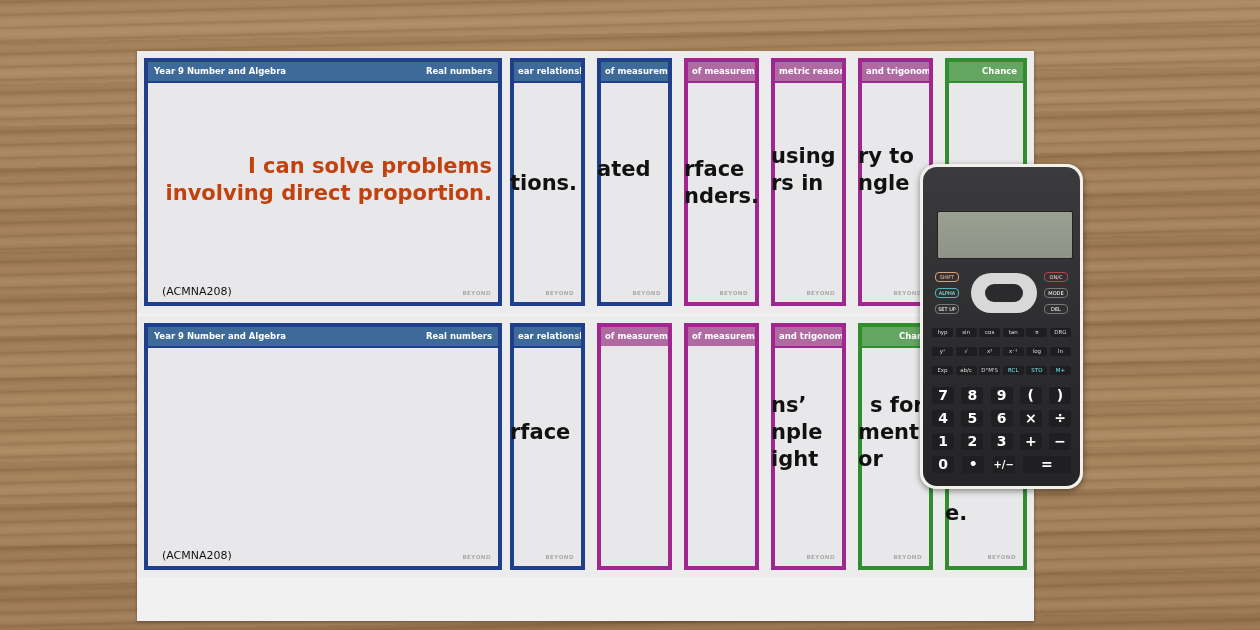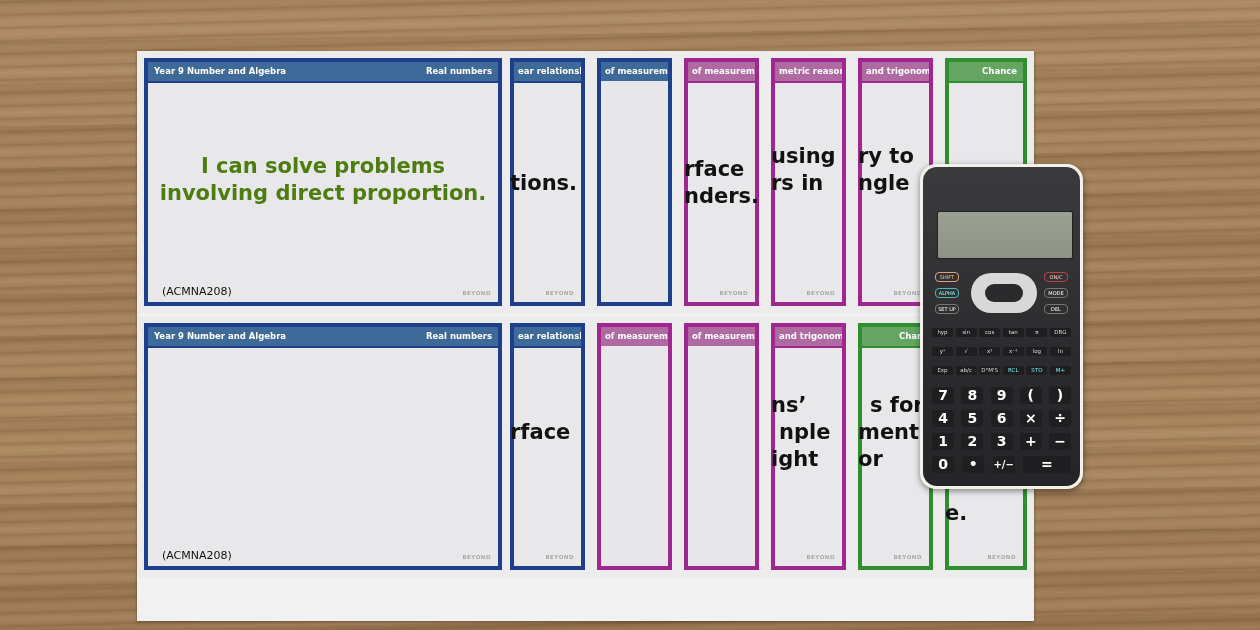--- a/index.html
+++ b/index.html
@@ -12,21 +12,21 @@
   .sheet{position:absolute;left:137px;top:51px;width:897px;height:570px;background:#f1f1f2;
     box-shadow:0 1px 3px rgba(0,0,0,0.35);}
   .card{position:absolute;background:#ececed;box-sizing:border-box;overflow:hidden;}
   .card .frame{position:absolute;left:7px;top:7px;right:7px;bottom:7px;border:4px solid var(--c);box-sizing:border-box;background:#e7e7e9;}
   .card .hdr{position:absolute;left:0;right:0;top:0;height:19px;background:var(--h);color:#fff;font-weight:bold;font-size:8.5px;
     line-height:19px;padding:0 6px;box-sizing:border-box;white-space:nowrap;overflow:hidden;}
   .card .hdr .l{float:left;}
   .card .hdr .r{float:right;}
   .card .hdr .ro{position:absolute;left:4px;}
   .card .body{position:absolute;left:0;right:0;top:19px;bottom:0;background:#e8e8ea;border-top:2px solid var(--c);}
-  .card .stmt{position:absolute;left:6px;right:6px;font-weight:bold;color:#4d7c0f;font-size:21px;line-height:27px;text-align:center;}
+  .card .stmt{position:absolute;left:6px;right:6px;font-weight:bold;color:#c2410c;font-size:21px;line-height:27px;text-align:right;}
   .card .stmt-frag{position:absolute;font-weight:bold;color:#111;font-size:21px;line-height:27px;white-space:nowrap;}
   .card .code{position:absolute;left:14px;bottom:4px;font-size:11px;color:#111;}
   .card .brand{position:absolute;right:7px;bottom:6px;font-size:5.5px;color:#aaa;letter-spacing:0.5px;font-weight:bold;}
   .blue{--c:#1f3f8c;--h:#3e6a9a;}
   .pink{--c:#a2268f;--h:#b06aa2;}
   .green{--c:#2f8f2f;--h:#64a561;}
   .calc{position:absolute;left:920px;top:164px;width:163px;height:325px;border-radius:16px;background:#f4f1ea;box-shadow:0 2px 6px rgba(0,0,0,0.45);}
   .calc .shell{position:absolute;left:3px;top:3px;right:3px;bottom:3px;border-radius:14px;background:linear-gradient(180deg,#3b3b3d 0%,#2b2b2d 60%,#252527 100%);}
   .calc .screen{position:absolute;left:14px;top:44px;width:134px;height:46px;background:linear-gradient(180deg,#9aa092,#8d9386);border-radius:2px;border:1px solid #222;}
   .calc .nav{position:absolute;left:48px;top:106px;width:66px;height:40px;border-radius:20px;background:#d8d8d8;}
@@ -65,20 +65,24 @@
         <div class="brand">BEYOND</div>
       </div>
     </div>
   </div>
 
   <div class="card blue" style="left:453px;top:0;width:89px;height:262px;">
     <div class="frame">
       <div class="hdr">
           <span class="ro">of measurement</span>
         </div>
+      <div class="body">
+        <div class="stmt-frag" style="left:-4px;top:73px;">ated</div>
+        <div class="brand">BEYOND</div>
+      </div>
     </div>
   </div>
 
   <div class="card pink" style="left:540px;top:0;width:89px;height:262px;">
     <div class="frame">
       <div class="hdr">
           <span class="ro">of measurement</span>
         </div>
       <div class="body">
         <div class="stmt-frag" style="left:-4px;top:73px;">rface</div>
@@ -166,21 +170,21 @@
     </div>
   </div>
 
   <div class="card pink" style="left:627px;top:265px;width:89px;height:261px;">
     <div class="frame">
       <div class="hdr">
           <span class="ro">and trigonometry</span>
         </div>
       <div class="body">
         <div class="stmt-frag" style="left:-4px;top:44px;">ns’</div>
-        <div class="stmt-frag" style="left:-4px;top:71px;padding-left:8px;">nple</div>
+        <div class="stmt-frag" style="left:-4px;top:71px;">nple</div>
         <div class="stmt-frag" style="left:-4px;top:98px;">ight</div>
         <div class="brand">BEYOND</div>
       </div>
     </div>
   </div>
 
   <div class="card green" style="left:714px;top:265px;width:89px;height:261px;">
     <div class="frame">
       <div class="hdr">
           <span class="r">Chan</span>

